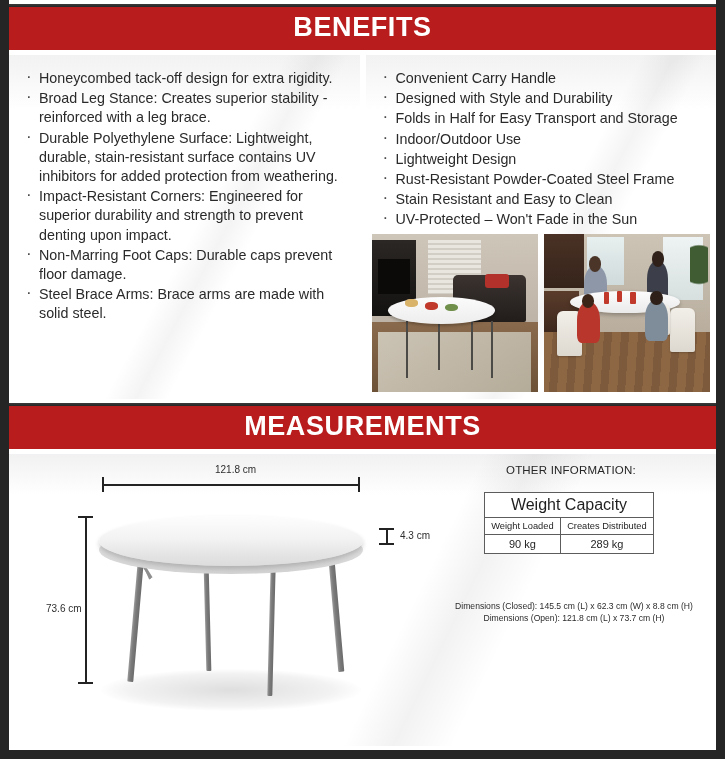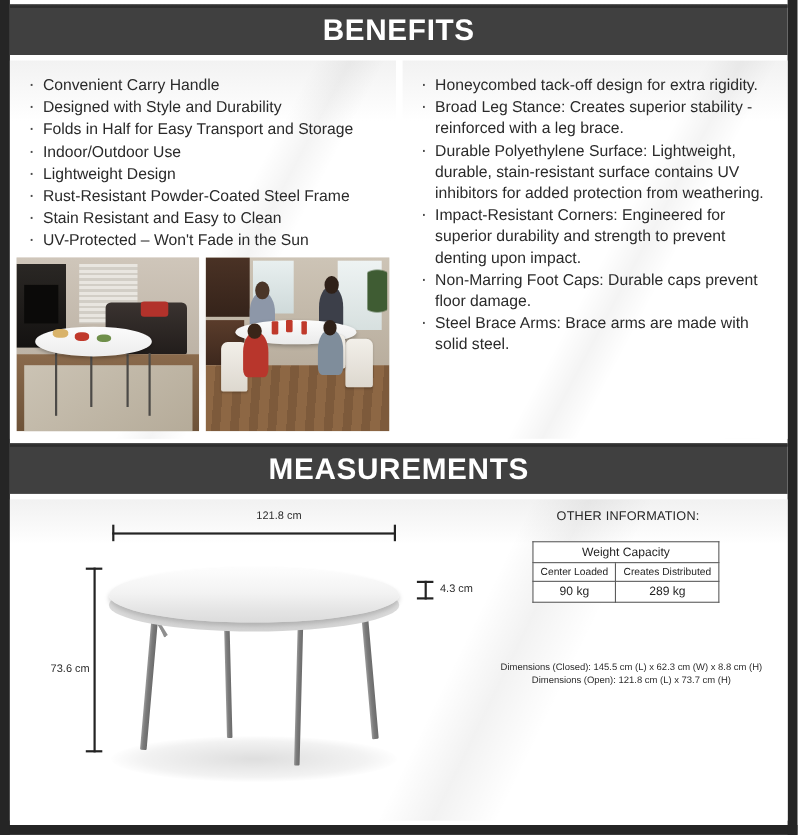--- a/index.html
+++ b/index.html
@@ -31,21 +31,21 @@
 
   
   .headrow {
     display: flex;
     gap: 6px;
     height: 46px;
     margin-top: 4px;
   }
   .headbar {
     flex: 1 1 0;
-    background: #404040;
+    background: #b91c1c;
     display: flex;
     align-items: center;
     justify-content: center;
     position: relative;
   }
   .headbar::after {
     content: "";
     position: absolute;
     left: 0; right: 0; top: 0;
     height: 3px;
@@ -204,21 +204,21 @@
     position: absolute;
     border-collapse: collapse;
     background: #fff;
   }
   table.info td {
     border: 1px solid #5c5c5c;
     text-align: center;
     color: #1f1f1f;
     padding: 3px 6px;
   }
-  td.cap-head { font-size: 11px; padding: 5px 6px; }
+  td.cap-head { font-size: 16px; padding: 5px 6px; }
   td.sub-head { font-size: 9.3px; padding: 4px 6px; }
   td.val { font-size: 11px; padding: 5px 6px; }
 
   .notes {
     position: absolute;
     text-align: center;
     font-size: 8.6px;
     line-height: 12.4px;
     color: #2b2b2b;
   }
@@ -229,20 +229,31 @@
 
 <div class="sheet">
 
   <div class="headrow">
     <div class="headbar">
       <span class="headbar-title">BENEFITS</span>
     </div>
   </div>
 
   <div class="colsrow">
+
+    <div class="col">
+      <ul class="bullets benefits">
+        <li>Honeycombed tack-off design for extra rigidity.</li>
+        <li>Broad Leg Stance: Creates superior stability - reinforced with a leg brace.</li>
+        <li>Durable Polyethylene Surface: Lightweight, durable, stain-resistant surface contains UV inhibitors for added protection from weathering.</li>
+        <li>Impact-Resistant Corners: Engineered for superior durability and strength to prevent denting upon impact.</li>
+        <li>Non-Marring Foot Caps: Durable caps prevent floor damage.</li>
+        <li>Steel Brace Arms: Brace arms are made with solid steel.</li>
+      </ul>
+    </div>
 
     <div class="col">
       <ul class="bullets features">
         <li>Convenient Carry Handle</li>
         <li>Designed with Style and Durability</li>
         <li>Folds in Half for Easy Transport and Storage</li>
         <li>Indoor/Outdoor Use</li>
         <li>Lightweight Design</li>
         <li>Rust-Resistant Powder-Coated Steel Frame</li>
         <li>Stain Resistant and Easy to Clean</li>
@@ -297,42 +308,31 @@
           <div class="fd-person" style="left:61%; top:42%; width:14%; height:26%; background:#7f8d9b;"></div>
           <div class="fd-head" style="left:64%; top:36%; width:7.5%; height:9%; background:#2e2018;"></div>
 
           <div class="fd-cup" style="left:36%; top:37%;"></div>
           <div class="fd-cup" style="left:44%; top:36%;"></div>
           <div class="fd-cup" style="left:52%; top:37%;"></div>
           <div class="fd-leg"></div>
         </div>
       </div>
     </div>
-
-    <div class="col">
-      <ul class="bullets benefits">
-        <li>Honeycombed tack-off design for extra rigidity.</li>
-        <li>Broad Leg Stance: Creates superior stability - reinforced with a leg brace.</li>
-        <li>Durable Polyethylene Surface: Lightweight, durable, stain-resistant surface contains UV inhibitors for added protection from weathering.</li>
-        <li>Impact-Resistant Corners: Engineered for superior durability and strength to prevent denting upon impact.</li>
-        <li>Non-Marring Foot Caps: Durable caps prevent floor damage.</li>
-        <li>Steel Brace Arms: Brace arms are made with solid steel.</li>
-      </ul>
-    </div>
   </div>
 
   <div class="headrow">
     <div class="headbar wide">
       <span class="headbar-title">MEASUREMENTS</span>
     </div>
   </div>
 
   <div class="measure">
 
-    <div class="dim-label" style="left:224px; top:10px;">121.8 cm</div>
+    <div class="dim-label" style="left:206px; top:10px;">121.8 cm</div>
     <div class="rule-h" style="left:93px; top:30px; width:258px;"></div>
     <div class="rule-v" style="left:93px; top:23px; height:15px;"></div>
     <div class="rule-v" style="left:349px; top:23px; height:15px;"></div>
 
     <div class="dim-label" style="left:37px; top:149px;">73.6 cm</div>
     <div class="rule-v" style="left:76px; top:62px; height:168px;"></div>
     <div class="rule-h" style="left:69px; top:62px; width:15px;"></div>
     <div class="rule-h" style="left:69px; top:228px; width:15px;"></div>
 
     <div class="rule-v" style="left:377px; top:74px; height:17px;"></div>
@@ -354,21 +354,21 @@
     <div class="tbl-top" style="left:90px; top:62px; width:264px; height:50px;"></div>
 
     <div class="other-title" style="left:497px; top:10px;">OTHER INFORMATION:</div>
 
     <table class="info" style="left:475px; top:38px; width:170px;">
       <tbody>
           <tr>
         <td class="cap-head" colspan="2">Weight Capacity</td>
       </tr>
       <tr>
-        <td class="sub-head">Center Loaded</td>
+        <td class="sub-head">Weight Loaded</td>
         <td class="sub-head">Creates Distributed</td>
       </tr>
       <tr>
         <td class="val">90 kg</td>
         <td class="val">289 kg</td>
       </tr>
     </tbody>
       </table>
 
     <div class="notes" style="left:420px; top:146px; width:290px;">

